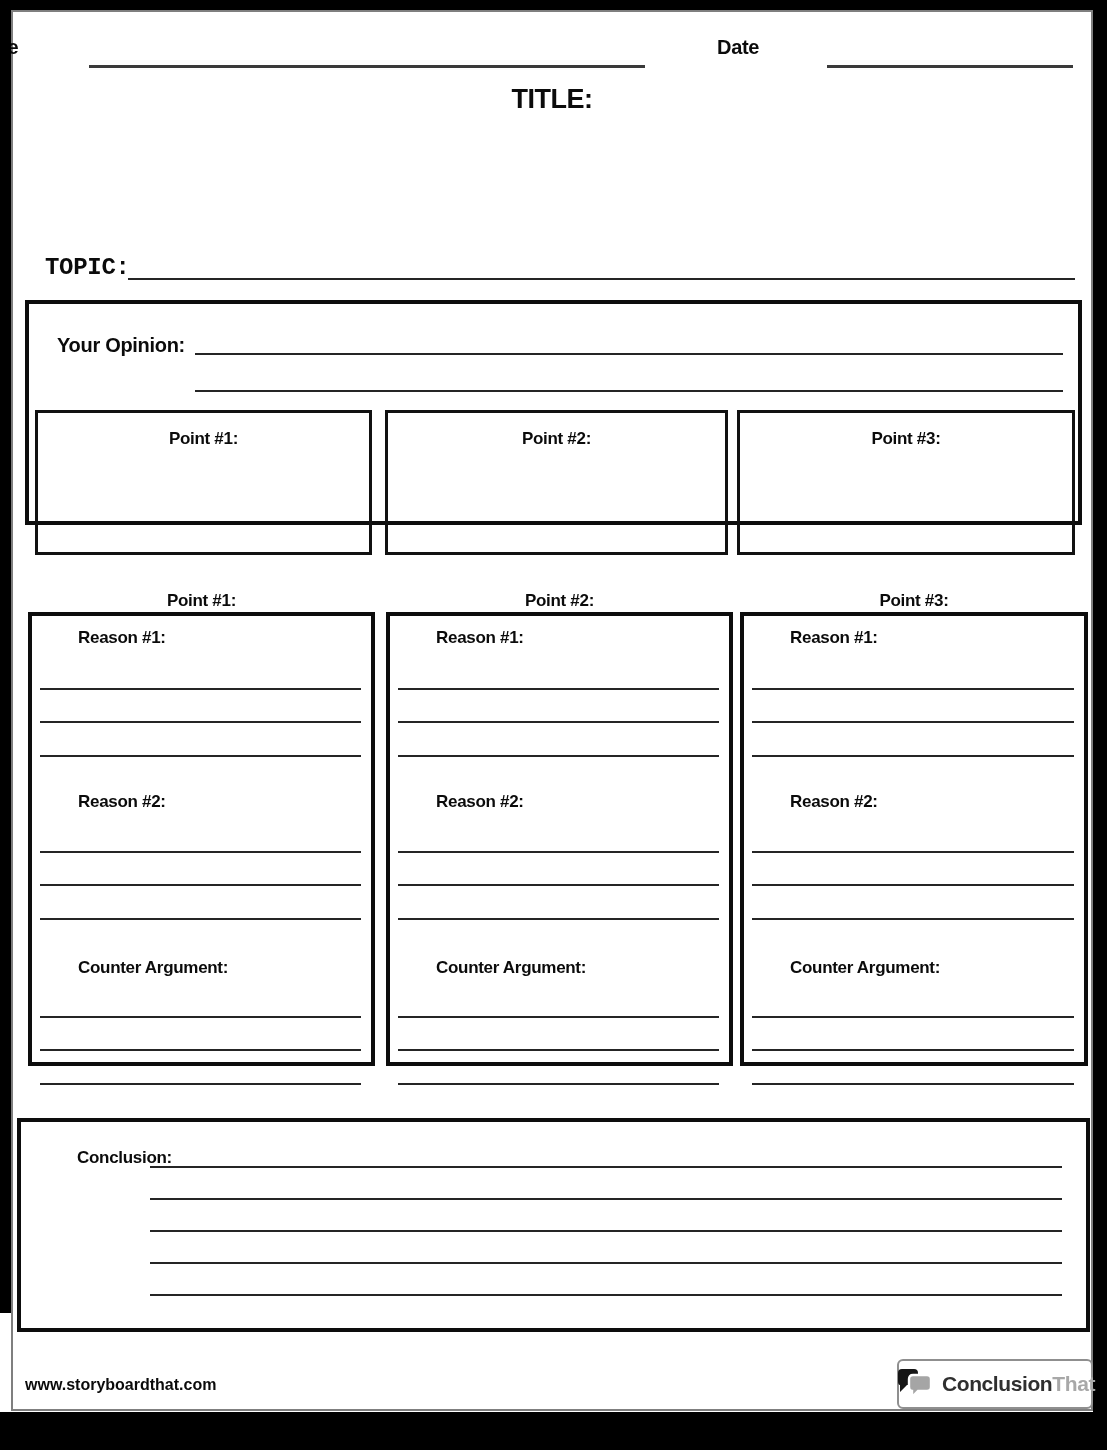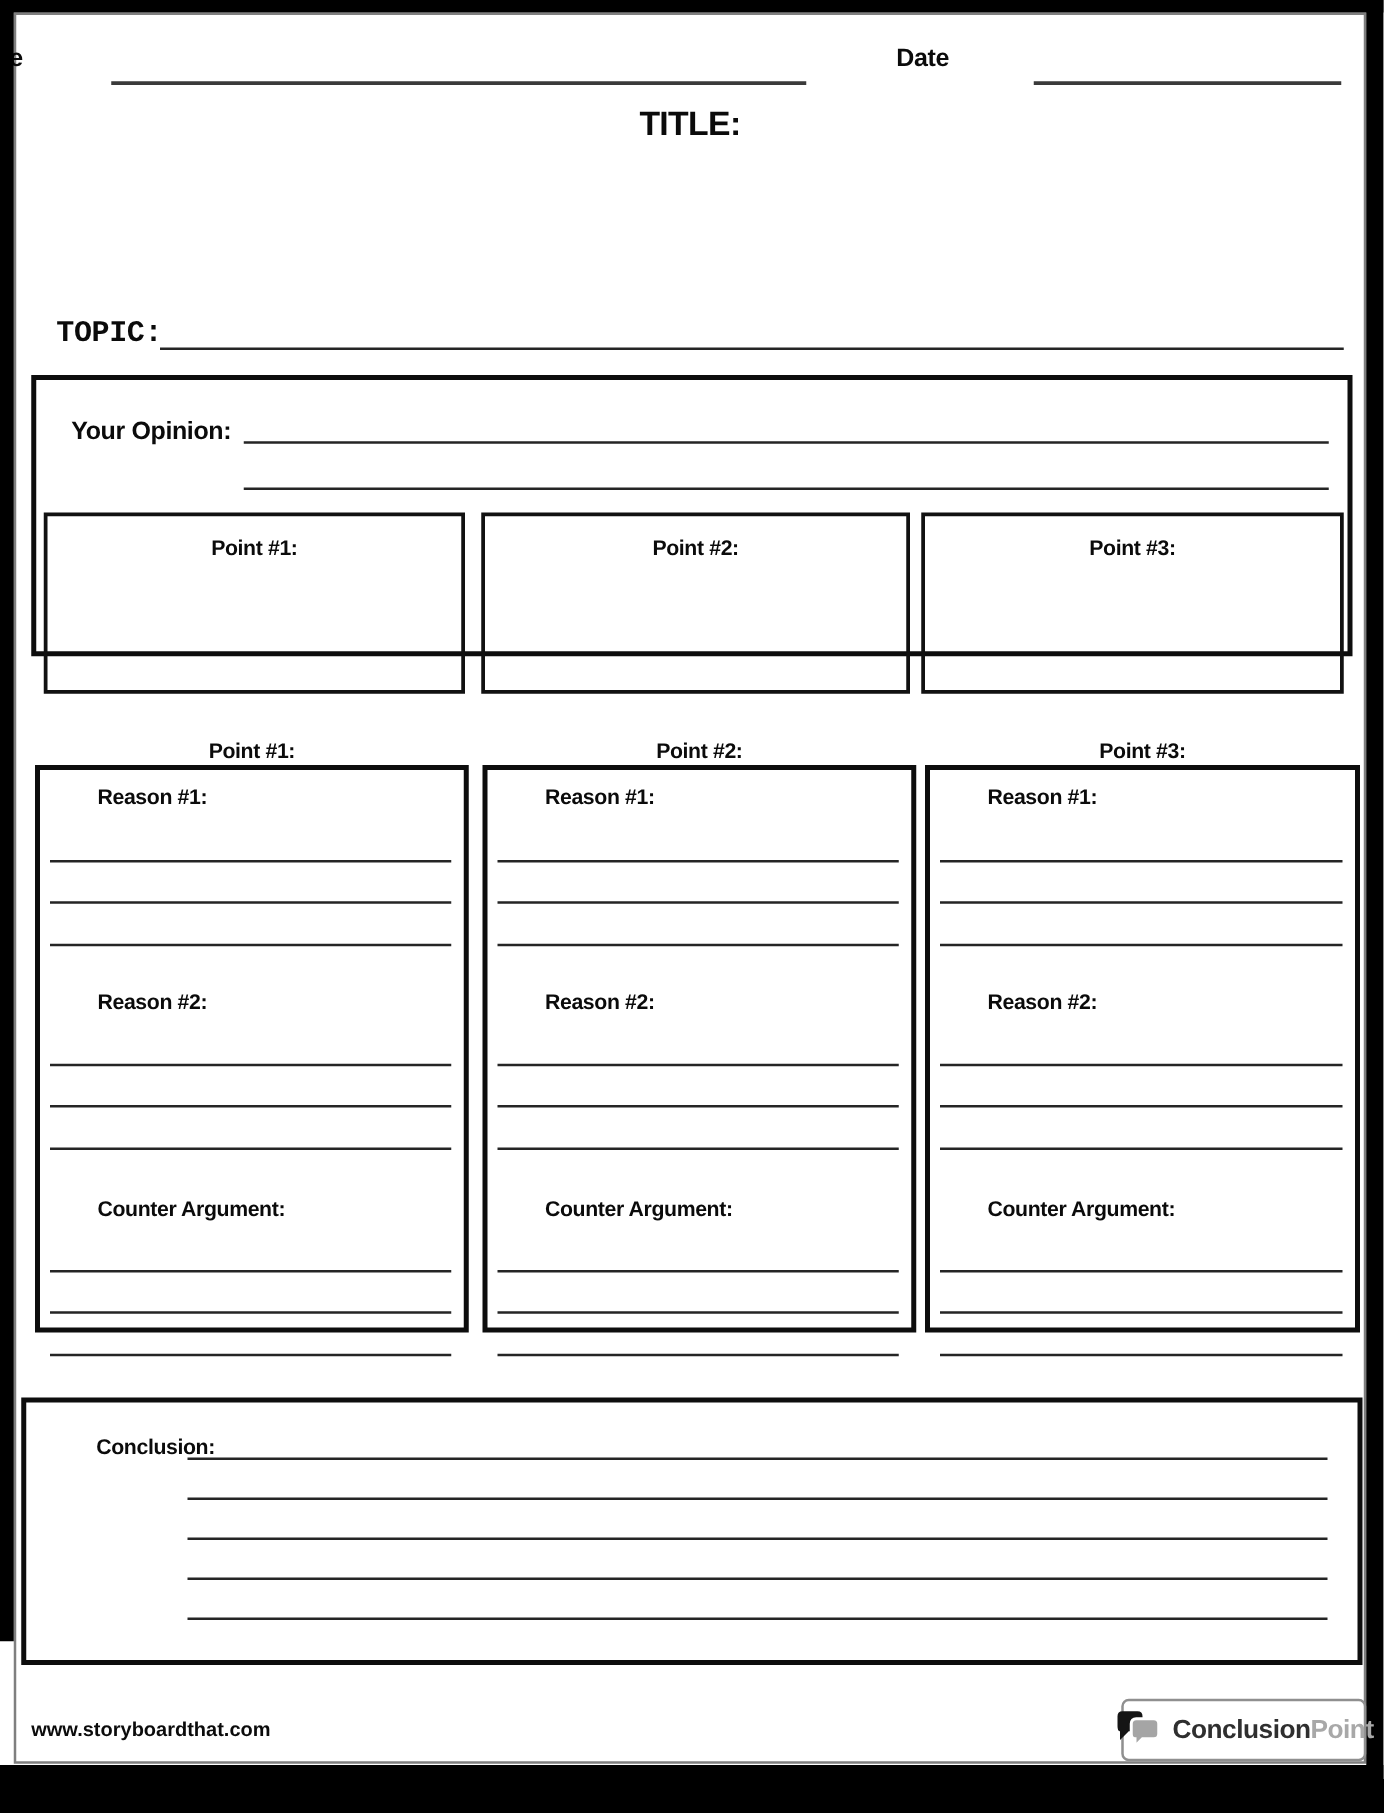--- a/index.html
+++ b/index.html
@@ -165,16 +165,16 @@
   <div class="band right"></div>
   <div class="band bottom"></div>
 
   <div class="logo-box">
     <span style="display:inline-flex;">
       <svg width="40" height="33" viewBox="0 0 40 33" xmlns="http://www.w3.org/2000/svg">
         <path d="M3 5 q0-4 4-4 h12 q4 0 4 4 v8 q0 4-4 4 h-7 l-7 7 v-7 q-2 0-2-4 z" fill="#151515"></path>
         <path d="M14 11 q0-4 4-4 h14 q4 0 4 4 v8 q0 4-4 4 h-9 l-6 6 v-6 q-3 0-3-4 z" fill="#a5a5a5" stroke="#ffffff" stroke-width="2.4"></path>
       </svg>
     </span>
-    <span class="brand"><span class="primary">Conclusion</span><span class="secondary">Point</span></span>
+    <span class="brand"><span class="primary">Conclusion</span><span class="secondary">That</span></span>
   </div>
 
 </div>
 
 </body></html>

